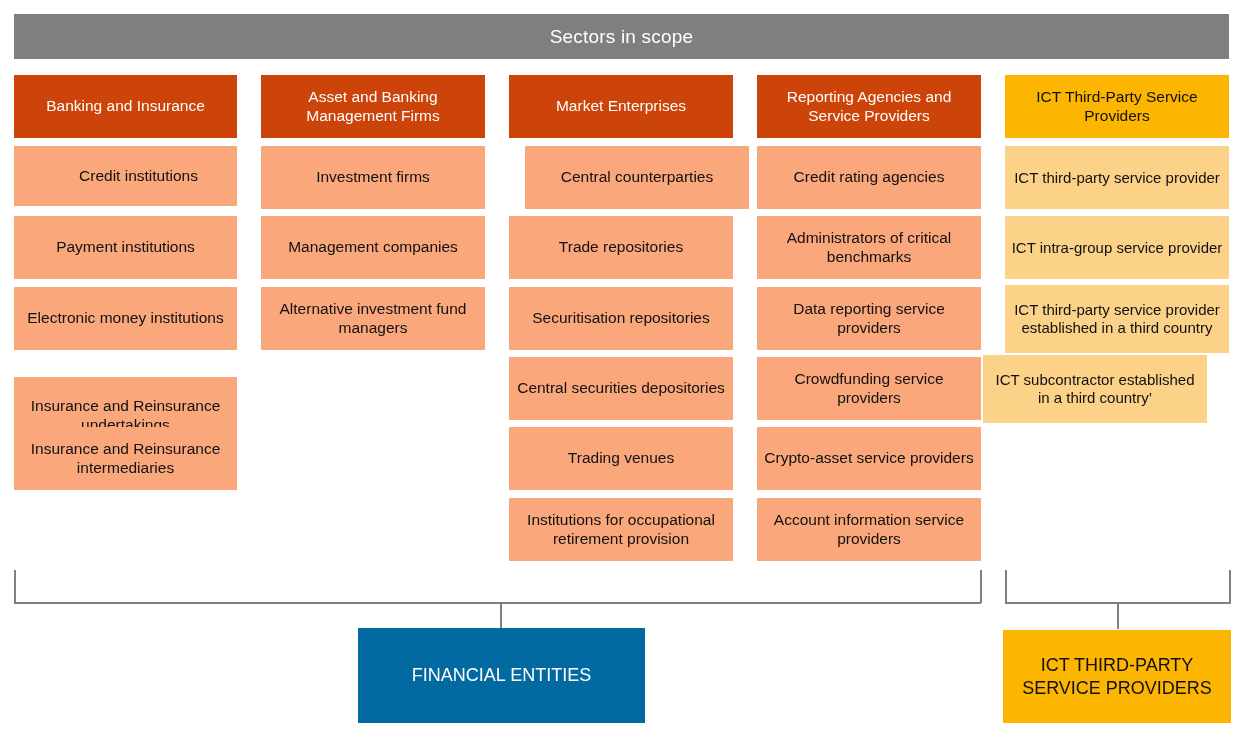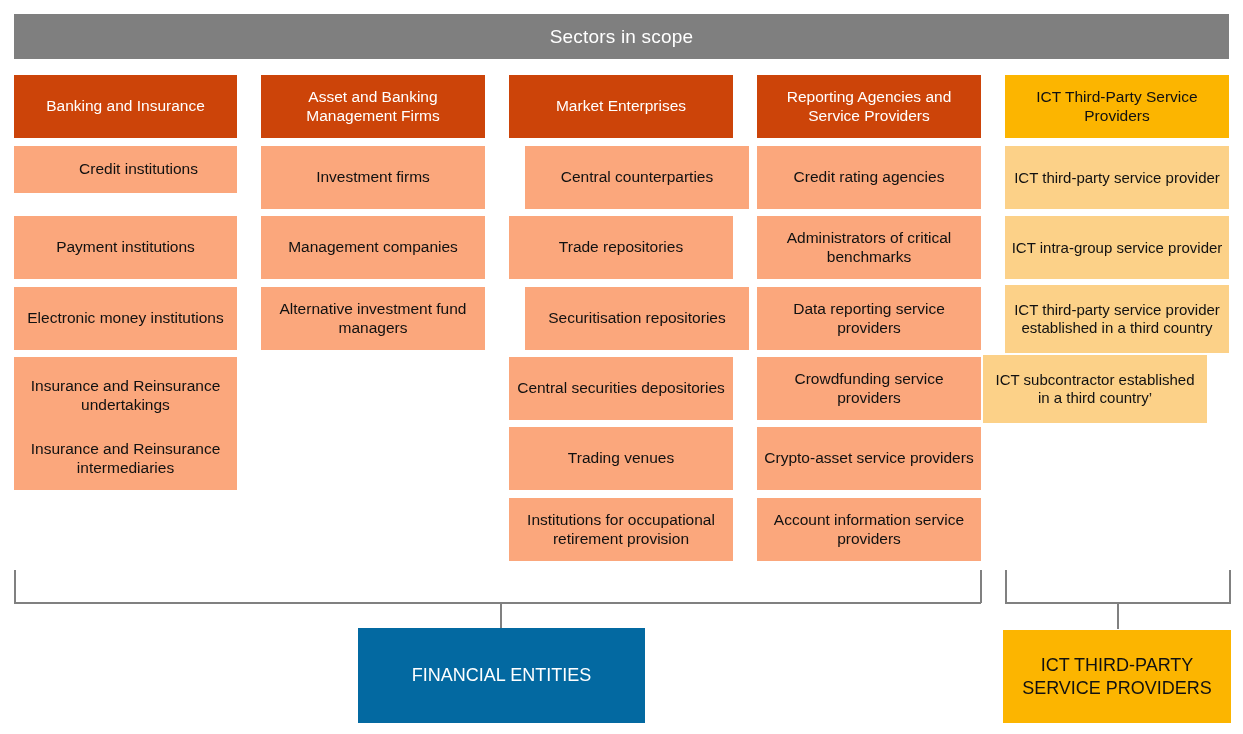--- a/index.html
+++ b/index.html
@@ -94,39 +94,39 @@
 <body>
 
 <div id="canvas">
 
   <div class="banner">
     <span>Sectors in scope</span>
   </div>
 
   <div class="col">
     <div class="cell head-orange" style="left:14px;top:75px;width:223px;height:63px;">Banking and Insurance</div>
-    <div class="cell item-orange" style="left:14px;top:146px;width:223px;height:47px;padding-left:32px;">Credit institutions</div>
+    <div class="cell item-orange" style="left:14px;top:146px;width:223px;height:60px;padding-left:32px;">Credit institutions</div>
     <div class="cell item-orange" style="left:14px;top:216px;width:223px;height:63px;">Payment institutions</div>
     <div class="cell item-orange" style="left:14px;top:287px;width:223px;height:63px;">Electronic money institutions</div>
-    <div class="cell item-orange" style="left:14px;top:357px;width:223px;height:77px;">Insurance and Reinsurance undertakings</div>
+    <div class="cell item-orange" style="left:14px;top:377px;width:223px;height:77px;">Insurance and Reinsurance undertakings</div>
     <div class="cell item-orange" style="left:14px;top:427px;width:223px;height:63px;">Insurance and Reinsurance intermediaries</div>
   </div>
 
   <div class="col">
     <div class="cell head-orange" style="left:261px;top:75px;width:224px;height:63px;">Asset and Banking Management Firms</div>
     <div class="cell item-orange" style="left:261px;top:146px;width:224px;height:63px;">Investment firms</div>
     <div class="cell item-orange" style="left:261px;top:216px;width:224px;height:63px;">Management companies</div>
     <div class="cell item-orange" style="left:261px;top:287px;width:224px;height:63px;">Alternative investment fund managers</div>
   </div>
 
   <div class="col">
     <div class="cell head-orange" style="left:509px;top:75px;width:224px;height:63px;">Market Enterprises</div>
     <div class="cell item-orange" style="left:509px;top:146px;width:224px;height:63px;margin-left:16px;">Central counterparties</div>
     <div class="cell item-orange" style="left:509px;top:216px;width:224px;height:63px;">Trade repositories</div>
-    <div class="cell item-orange" style="left:509px;top:287px;width:224px;height:63px;margin-left:16px;">Securitisation repositories</div>
+    <div class="cell item-orange" style="left:509px;top:287px;width:224px;height:63px;">Securitisation repositories</div>
     <div class="cell item-orange" style="left:509px;top:357px;width:224px;height:63px;">Central securities depositories</div>
     <div class="cell item-orange" style="left:509px;top:427px;width:224px;height:63px;">Trading venues</div>
     <div class="cell item-orange" style="left:509px;top:498px;width:224px;height:63px;">Institutions for occupational retirement provision</div>
   </div>
 
   <div class="col">
     <div class="cell head-orange" style="left:757px;top:75px;width:224px;height:63px;">Reporting Agencies and Service Providers</div>
     <div class="cell item-orange" style="left:757px;top:146px;width:224px;height:63px;">Credit rating agencies</div>
     <div class="cell item-orange" style="left:757px;top:216px;width:224px;height:63px;">Administrators of critical benchmarks</div>
     <div class="cell item-orange" style="left:757px;top:287px;width:224px;height:63px;">Data reporting service providers</div>

